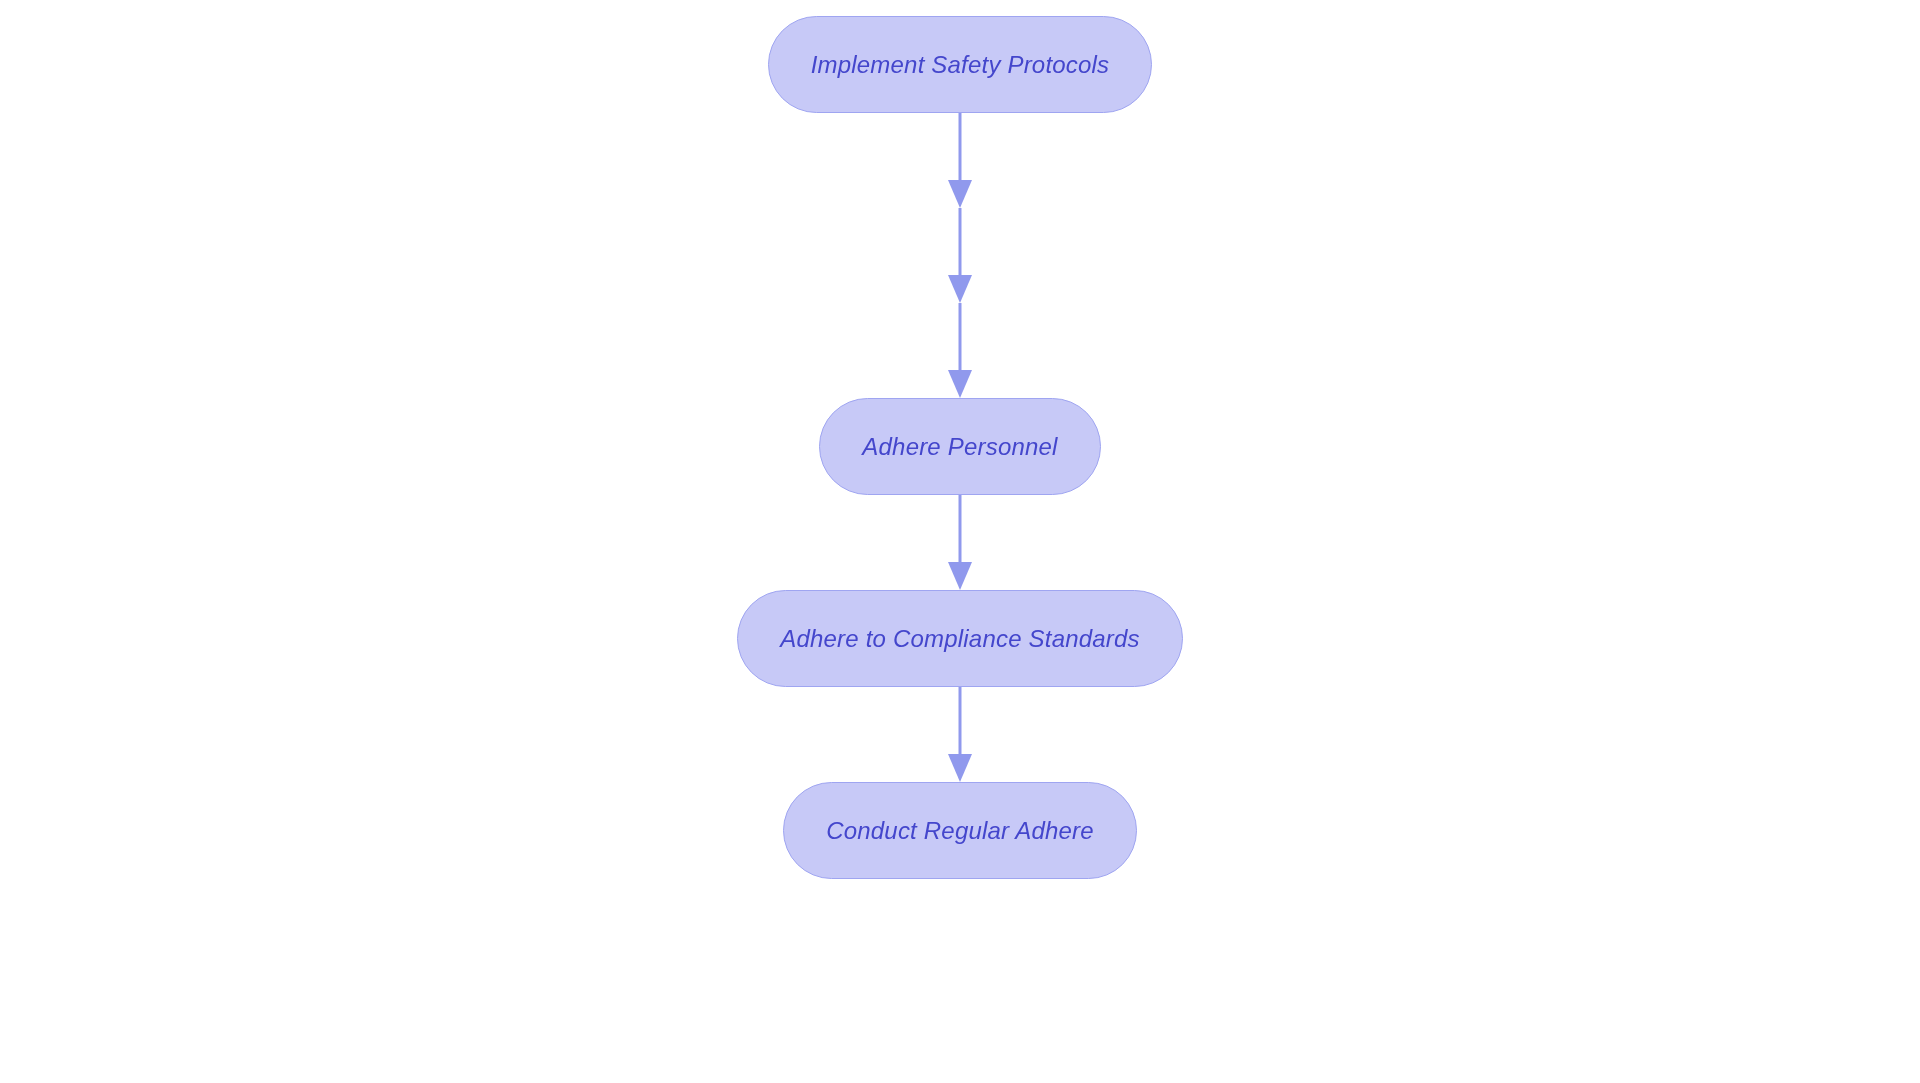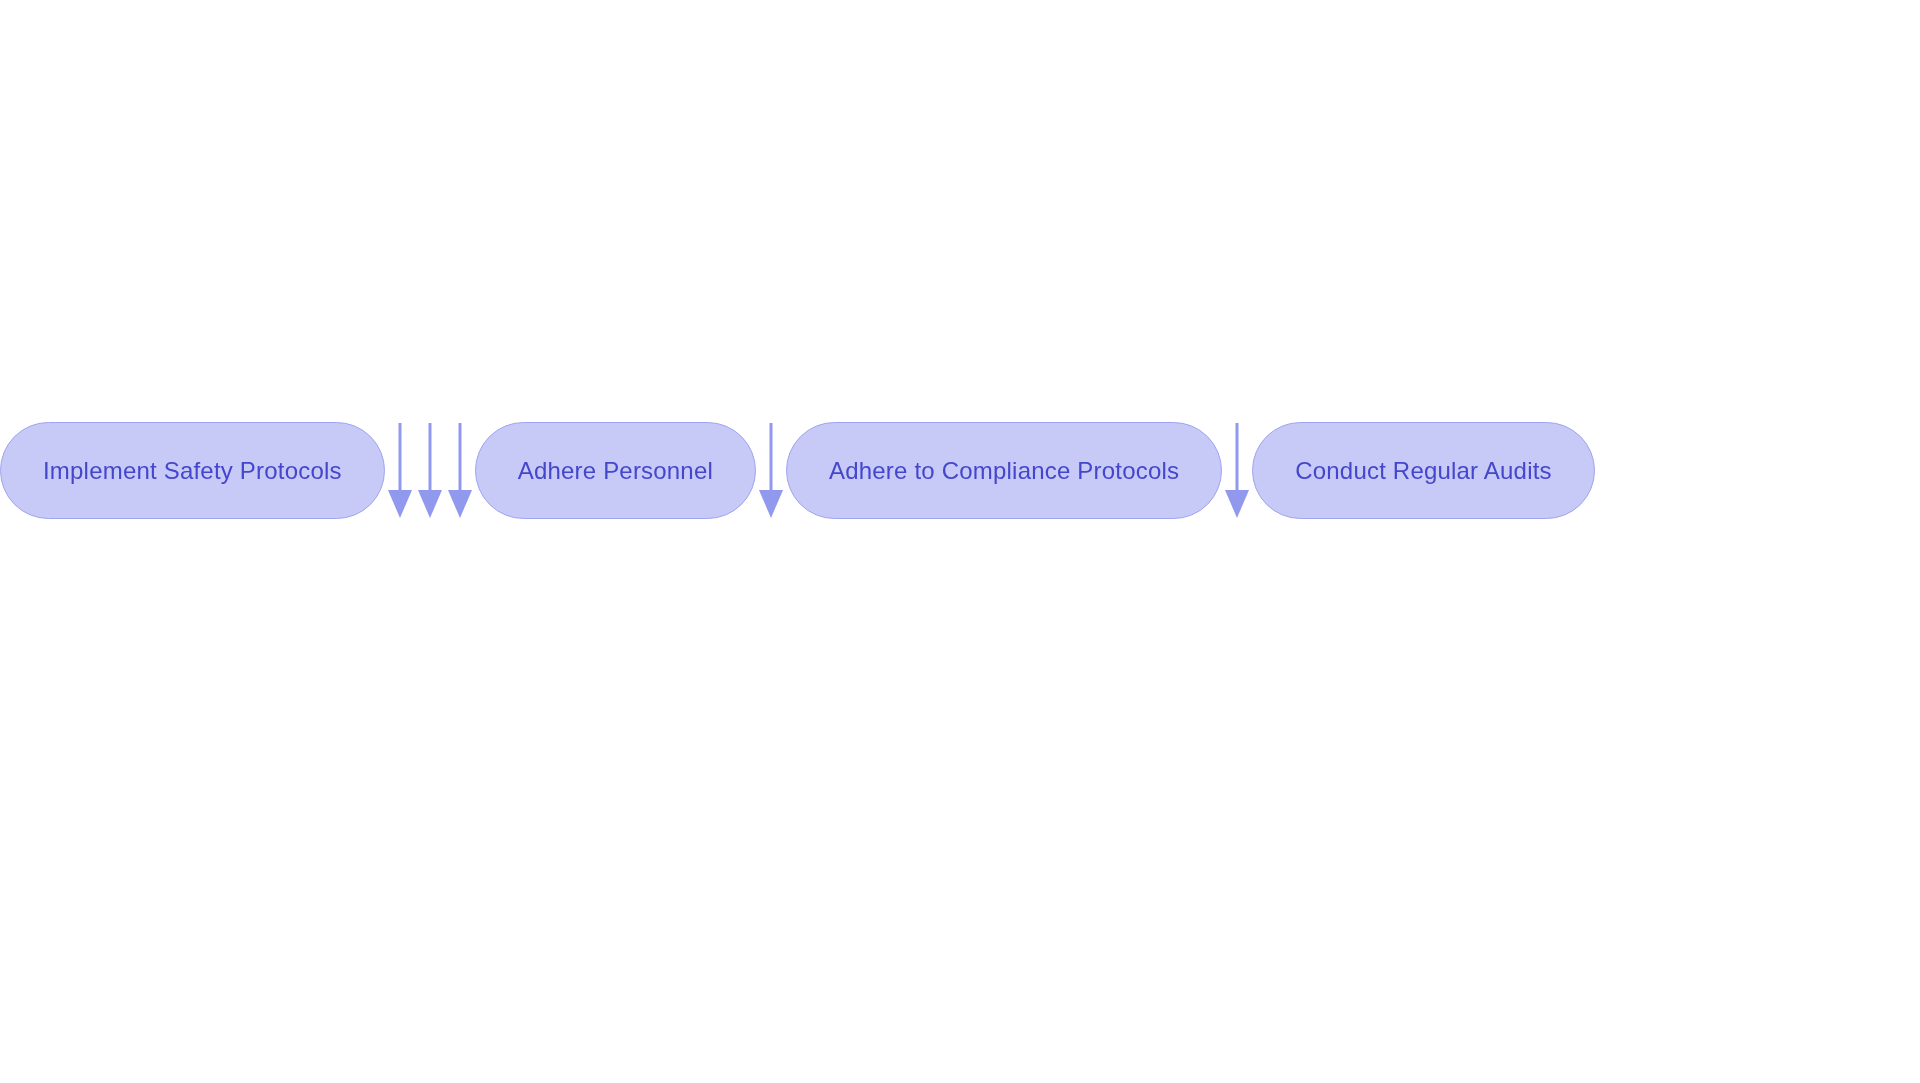--- a/index.html
+++ b/index.html
@@ -14,23 +14,24 @@
     width: 1920px;
     height: 1083px;
     background: var(--bg);
     font-family: "Liberation Sans", sans-serif;
     overflow: hidden;
   }
   .canvas {
     width: 1920px;
     height: 925px;
     display: flex;
-    flex-direction: row;
+    flex-direction: column;
     align-items: center;
     padding-top: 16px;
+    font-style: italic;
   }
   .flow-node {
     height: 97px;
     padding: 0 42px;
     border: 1.5px solid var(--node-border);
     border-radius: 50px;
     background: var(--node-fill);
     color: var(--node-text);
     font-size: 24px;
     font-weight: 500;
@@ -79,25 +80,25 @@
   <div class="flow-node">
     <span>Adhere Personnel</span>
   </div>
 
   <svg class="flow-arrow" viewBox="0 0 30 95" aria-hidden="true">
     <line x1="15" y1="0" x2="15" y2="70"></line>
     <polygon points="3,67 27,67 15,95"></polygon>
   </svg>
 
   <div class="flow-node">
-    <span>Adhere to Compliance Protocols</span>
+    <span>Adhere to Compliance Standards</span>
   </div>
 
   <svg class="flow-arrow" viewBox="0 0 30 95" aria-hidden="true">
     <line x1="15" y1="0" x2="15" y2="70"></line>
     <polygon points="3,67 27,67 15,95"></polygon>
   </svg>
 
   <div class="flow-node">
-    <span>Conduct Regular Audits</span>
+    <span>Conduct Regular Adhere</span>
   </div>
 
 </div>
 
 </body></html>

